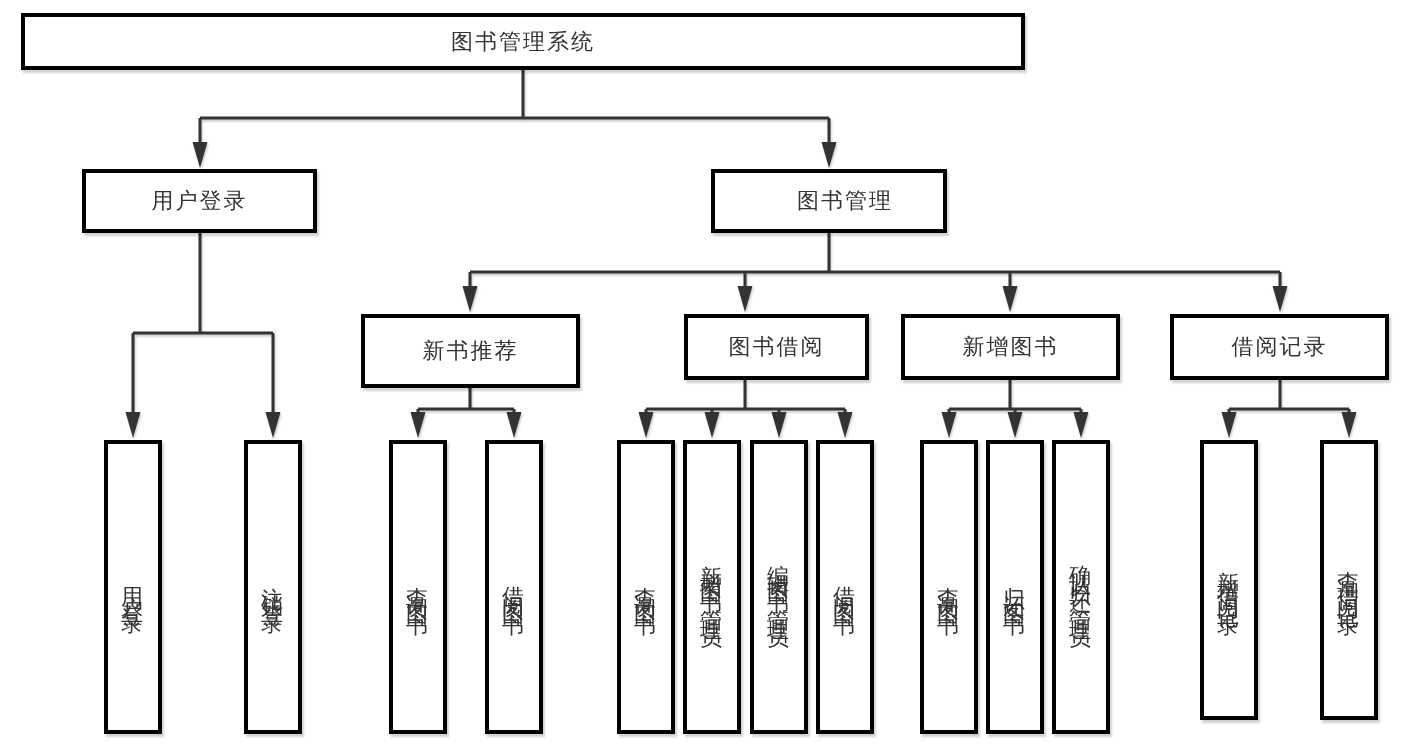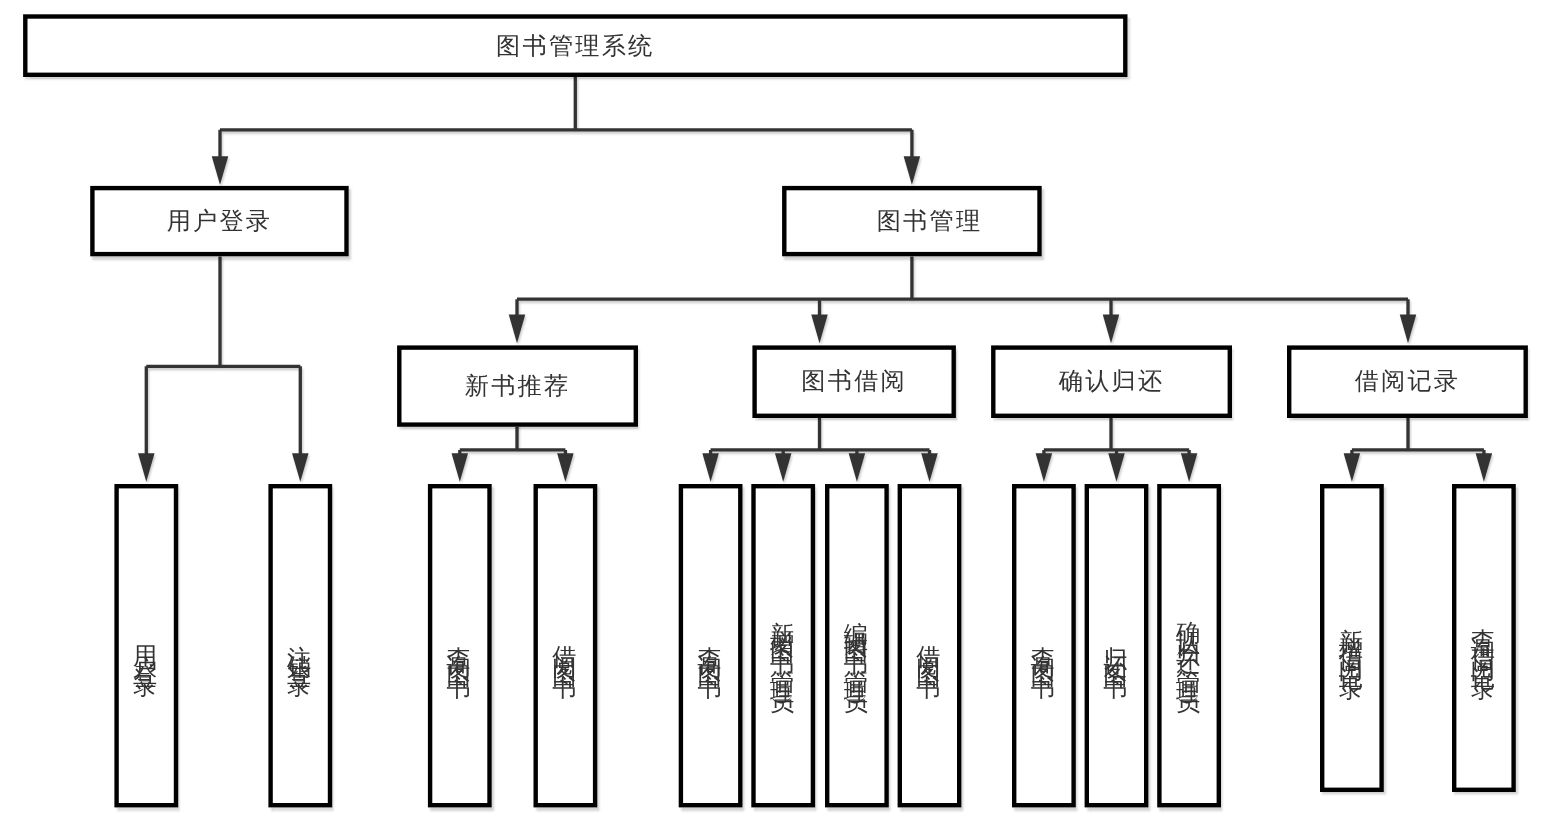--- a/index.html
+++ b/index.html
@@ -90,21 +90,21 @@
     </g>
   </svg>
 
   <div class="box hbox" style="left:21px; top:13px; width:1004px; height:57px;">图书管理系统</div>
 
   <div class="box hbox" style="left:82px; top:169px; width:235px; height:64px;">用户登录</div>
   <div class="box hbox" style="left:711px; top:169px; width:236px; height:64px;padding-left:32px;">图书管理</div>
 
   <div class="box hbox" style="left:361px; top:314px; width:219px; height:74px;">新书推荐</div>
   <div class="box hbox" style="left:636px; top:314px; width:185px; height:66px;margin-left:48px;">图书借阅</div>
-  <div class="box hbox" style="left:901px; top:314px; width:219px; height:66px;">确认归还</div>
+  <div class="box hbox" style="left:901px; top:314px; width:219px; height:66px;">新增图书</div>
   <div class="box hbox" style="left:1170px; top:314px; width:219px; height:66px;">借阅记录</div>
 
   <div class="box vbox" style="left:104px; top:440px; width:58px; height:294px;">用户登录</div>
   <div class="box vbox" style="left:244px; top:440px; width:58px; height:294px;">注销登录</div>
 
   <div class="box vbox" style="left:389px; top:440px; width:58px; height:294px;">查询图书</div>
   <div class="box vbox" style="left:485px; top:440px; width:58px; height:294px;">借阅图书</div>
 
   <div class="box vbox" style="left:617px; top:440px; width:58px; height:294px;">查询图书</div>
   <div class="box vbox" style="left:683px; top:440px; width:58px; height:294px;">新增图书（管理员）</div>

